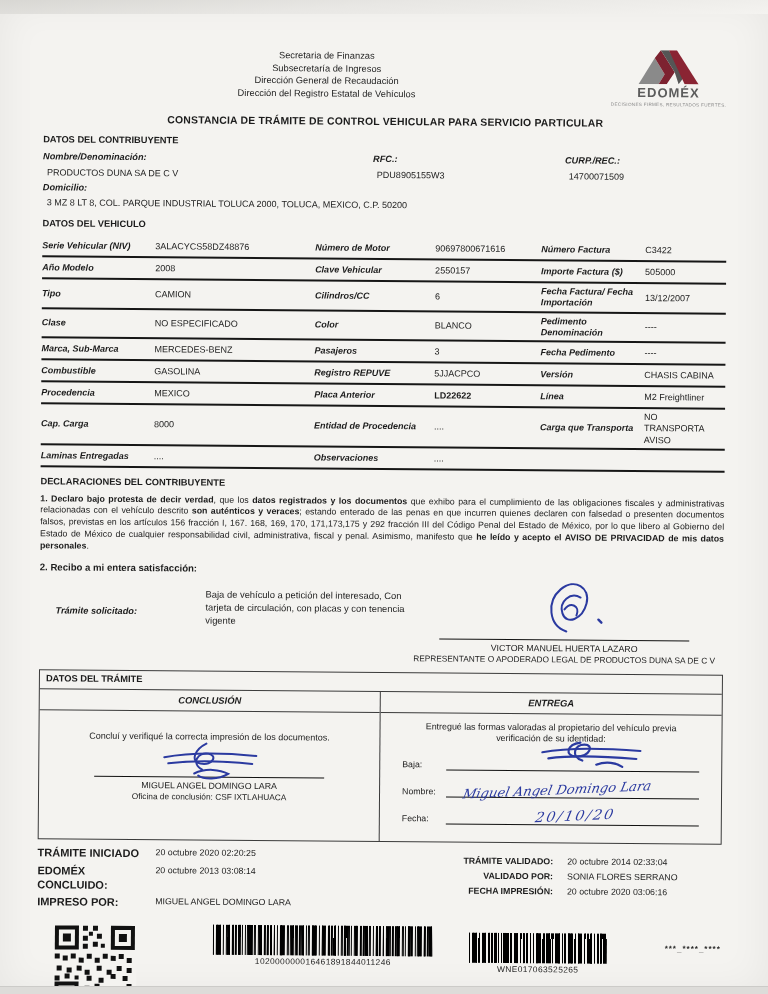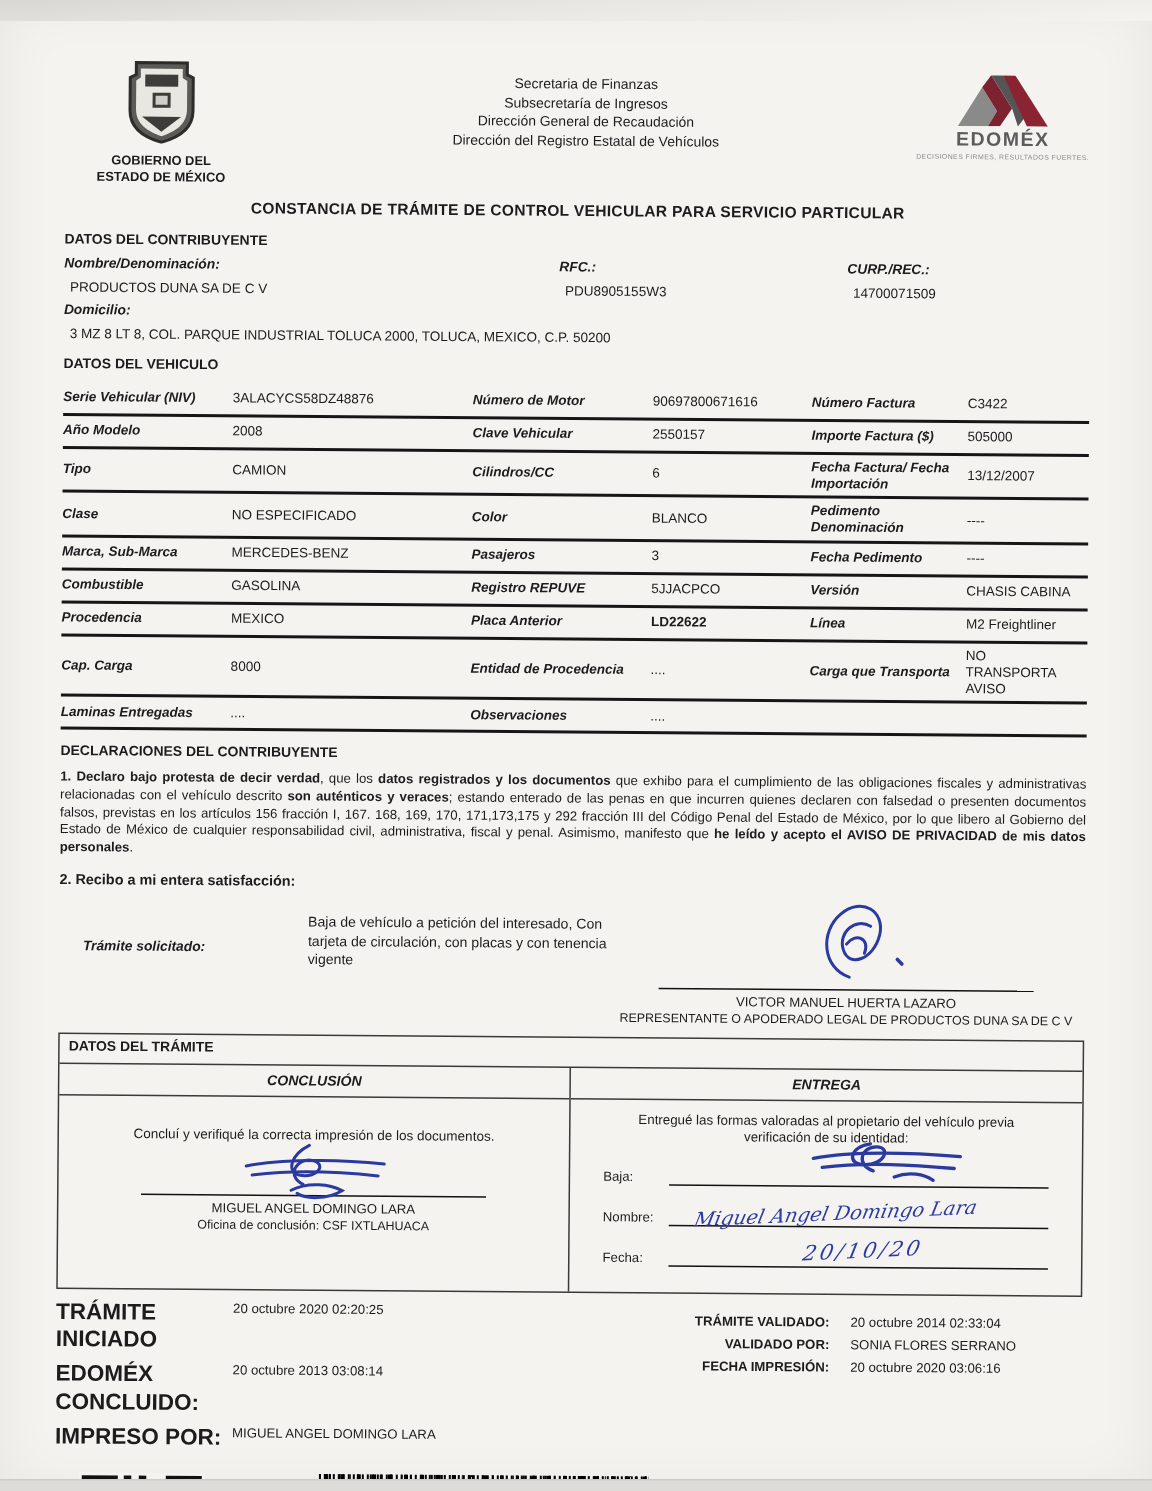--- a/index.html
+++ b/index.html
@@ -66,21 +66,21 @@
   .frow .fline{flex:1;border-bottom:1.2px solid #111;height:12px;position:relative;}
   .hand{font-family:"DejaVu Serif",serif;font-style:italic;color:#2b3aa0;transform:skewX(-14deg) rotate(-3deg);position:absolute;white-space:nowrap;}
   .hand.nm{font-size:13px;left:18px;bottom:-1px;}
   .hand.dt{font-size:14px;left:90px;bottom:0;letter-spacing:2px;}
   .fsig{position:absolute;left:90px;top:-22px;}
   
   .meta{display:flex;margin-top:7px;}
   .meta-left{width:52%;}
   .meta-right{flex:1;padding-top:6px;}
   .mrow{display:flex;margin-bottom:4px;}
-  .meta-left .mlab{width:118px;font-weight:bold;font-size:15px;}
+  .meta-left .mlab{width:118px;font-weight:bold;font-size:11px;}
   .meta-left .mval{font-size:8.8px;}
   .meta-right .mlab{width:160px;font-weight:bold;font-size:8.8px;text-align:right;padding-right:14px;}
   .meta-right .mval{font-size:8.8px;}
   
   .codes{display:flex;align-items:flex-start;margin-top:10px;}
   .qr{width:84px;height:84px;margin-left:16px;}
   .bc-wrap{text-align:center;}
   .bc1{margin-left:76px;width:240px;}
   .bc2{margin-left:36px;width:150px;margin-top:6px;}
   .bars{height:30px;background:
@@ -92,36 +92,20 @@
   b{font-weight:bold;}
 </style>
 </head>
 <body>
 
 <div class="paper">
   <div class="scan-edge-top"></div>
   <div class="content">
 
     <div class="hdr">
-      <div class="crest-block">
-        <span>
-          <svg width="46" height="56" viewBox="0 0 46 56">
-            <path d="M6 2 H40 V10 L44 12 V34 C44 46 34 52 23 55 C12 52 2 46 2 34 V12 L6 10 Z" fill="#5b5b58" stroke="#2c2c2a" stroke-width="2"></path>
-            <path d="M9 6 H37 V12 L40 14 V33 C40 43 32 48 23 51 C14 48 6 43 6 33 V14 L9 12 Z" fill="#e8e7e2"></path>
-            <rect x="12" y="10" width="22" height="8" fill="#3c3c3a"></rect>
-            <rect x="17" y="22" width="12" height="10" fill="#3c3c3a"></rect>
-            <rect x="19" y="24" width="8" height="6" fill="#cfcec9"></rect>
-            <path d="M10 38 H36 L23 48 Z" fill="#3c3c3a"></path>
-          </svg>
-        </span>
-        <div class="crest-cap">
-          <div>GOBIERNO DEL</div>
-          <div>ESTADO DE MÉXICO</div>
-        </div>
-      </div>
       <div class="org">
         <div>Secretaria de Finanzas</div>
         <div>Subsecretaría de Ingresos</div>
         <div>Dirección General de Recaudación</div>
         <div>Dirección del Registro Estatal de Vehículos</div>
       </div>
       <div class="logo-block">
         <span>
           <svg width="64" height="34" viewBox="0 0 64 34">
             <path d="M2 34 L18 8 L28 24 L22 34 Z" fill="#8a8a8a"></path>

